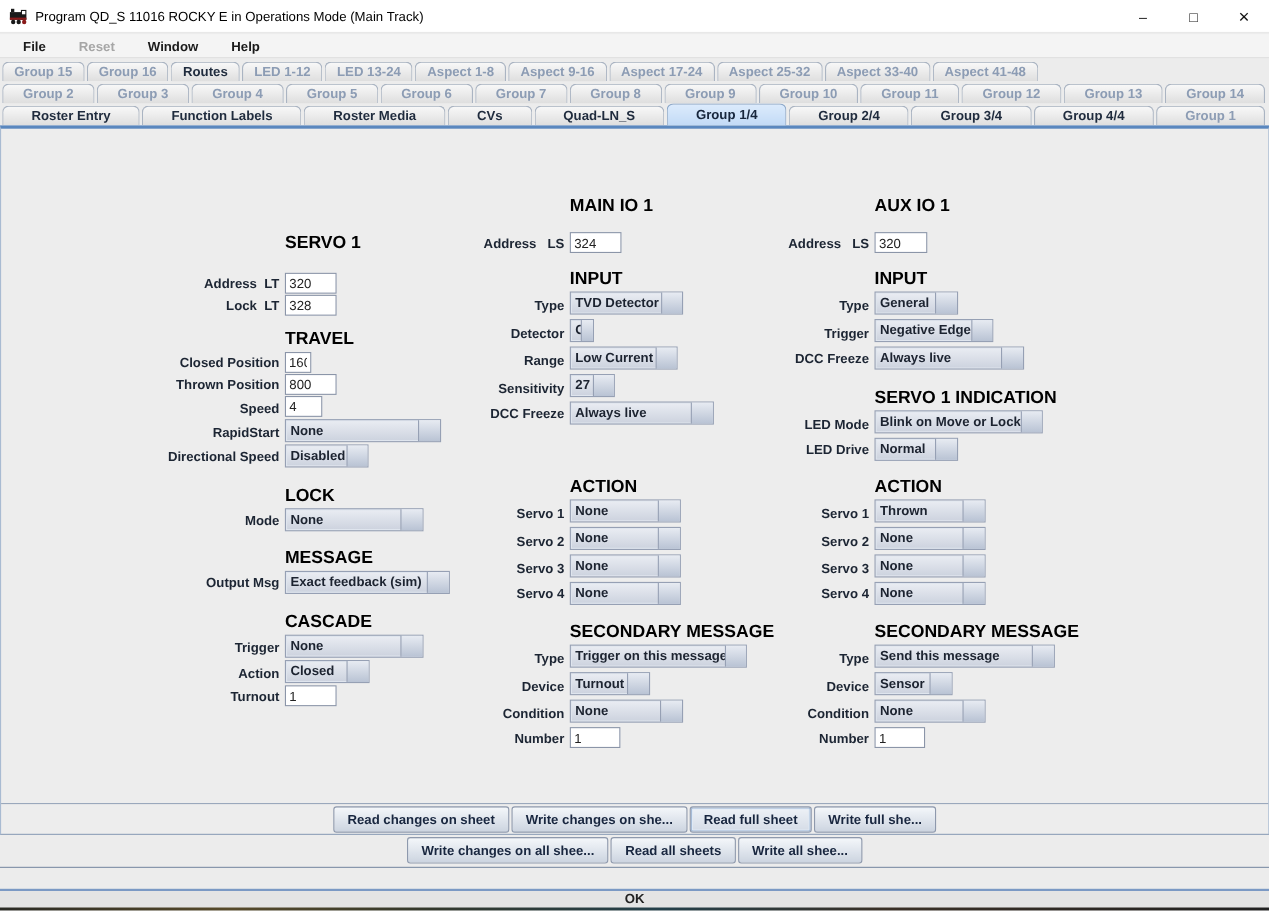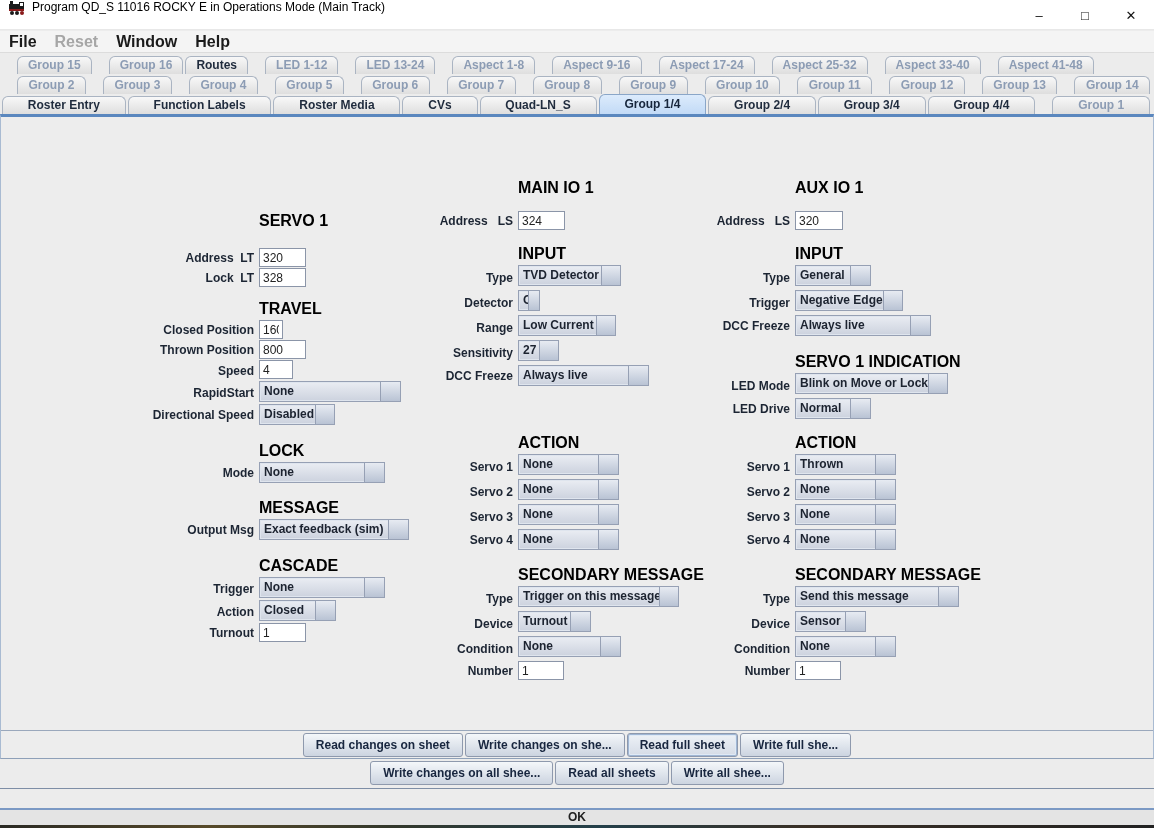--- a/index.html
+++ b/index.html
@@ -1,41 +1,41 @@
 <!DOCTYPE html>
 <html><head>
 <meta charset="utf-8">
 <style>
   * { margin:0; padding:0; box-sizing:border-box; }
   html,body { width:1154px; height:828px; }
   body { font-family:"Liberation Sans", sans-serif; background:#ececec; }
   .window { position:relative; width:1154px; height:828px; background:#ececec; overflow:hidden; }
 
   
-  .titlebar { position:absolute; left:0; top:0; width:1154px; height:30px; background:#ffffff; display:flex; border-bottom:1px solid #e8e8e8; }
+  .titlebar { position:absolute; left:0; top:0; width:1154px; height:30px; background:#ffffff; display:flex; align-items:center; border-bottom:1px solid #e8e8e8; }
   .titlebar .appicon { width:18px; height:16px; margin:0 6px 0 8px; }
   .titlebar .title { font-size:12px; color:#000; }
   .wincontrols { position:absolute; right:0; top:0; height:30px; display:flex; }
   .winbtn { width:46px; height:30px; display:flex; align-items:center; justify-content:center; font-size:13px; color:#111; cursor:default; }
 
   
   .menubar { position:absolute; left:0; top:31px; width:1154px; height:22px; background:#f4f4f4; display:flex; align-items:center; gap:0; border-bottom:1px solid #dcdcdc; }
-  .menuitem { font-size:16px; font-weight:bold; color:#1a1a1a; padding:0 9px; }
+  .menuitem { font-size:12px; font-weight:bold; color:#1a1a1a; padding:0 9px;margin-left:12px; }
   .menuitem.disabled { color:#a6a6a6; }
 
   
   .tabs { position:absolute; left:0; top:54px; width:1154px; }
   .tabrow { display:flex; align-items:flex-end; height:20px; padding:0 2px; }
   .tab { position:relative; height:18px; line-height:17px; text-align:center; font-size:12px; font-weight:bold;
          color:#8c9cb4; background:linear-gradient(#f8f8f8,#dedede); border:1px solid #aab4c2;
          border-bottom:none; border-radius:6px 6px 0 0; padding:0 10px; margin-right:2px; white-space:nowrap; overflow:hidden; }
   .tabrow.r2 .tab, .tabrow.r3 .tab { flex:1 1 auto; }
   .tab.dark { color:#1f2b3d; }
   .tab.selected { background:linear-gradient(#dcebfc,#c2daf6); color:#17263c; height:20px; line-height:19px; z-index:3; border-color:#8aa6c8; }
-  .tab.muted { color:#8c9cb4;margin-left:15px; }
+  .tab.muted { color:#8c9cb4; }
 
   
   .content { position:absolute; left:0; top:114px; width:1154px; height:645px; background:#ededed;
              border-top:3px solid #5a87be; border-left:1px solid #a9bbd2; border-right:1px solid #a9bbd2; border-bottom:1px solid #8ea0b8; }
   .innerline { position:absolute; left:0; top:613px; width:1152px; height:1px; background:#9aa8bc; }
 
   .sect { position:absolute; display:grid; grid-template-columns:var(--lw) auto; column-gap:5px; }
   .sect .hdr { grid-column:2; font-size:16px; font-weight:bold; color:#000; white-space:pre; }
   .row { display:contents; }
   .lbl { font-size:12px; font-weight:bold; color:#1c2533; text-align:right; white-space:pre; align-self:center; }

